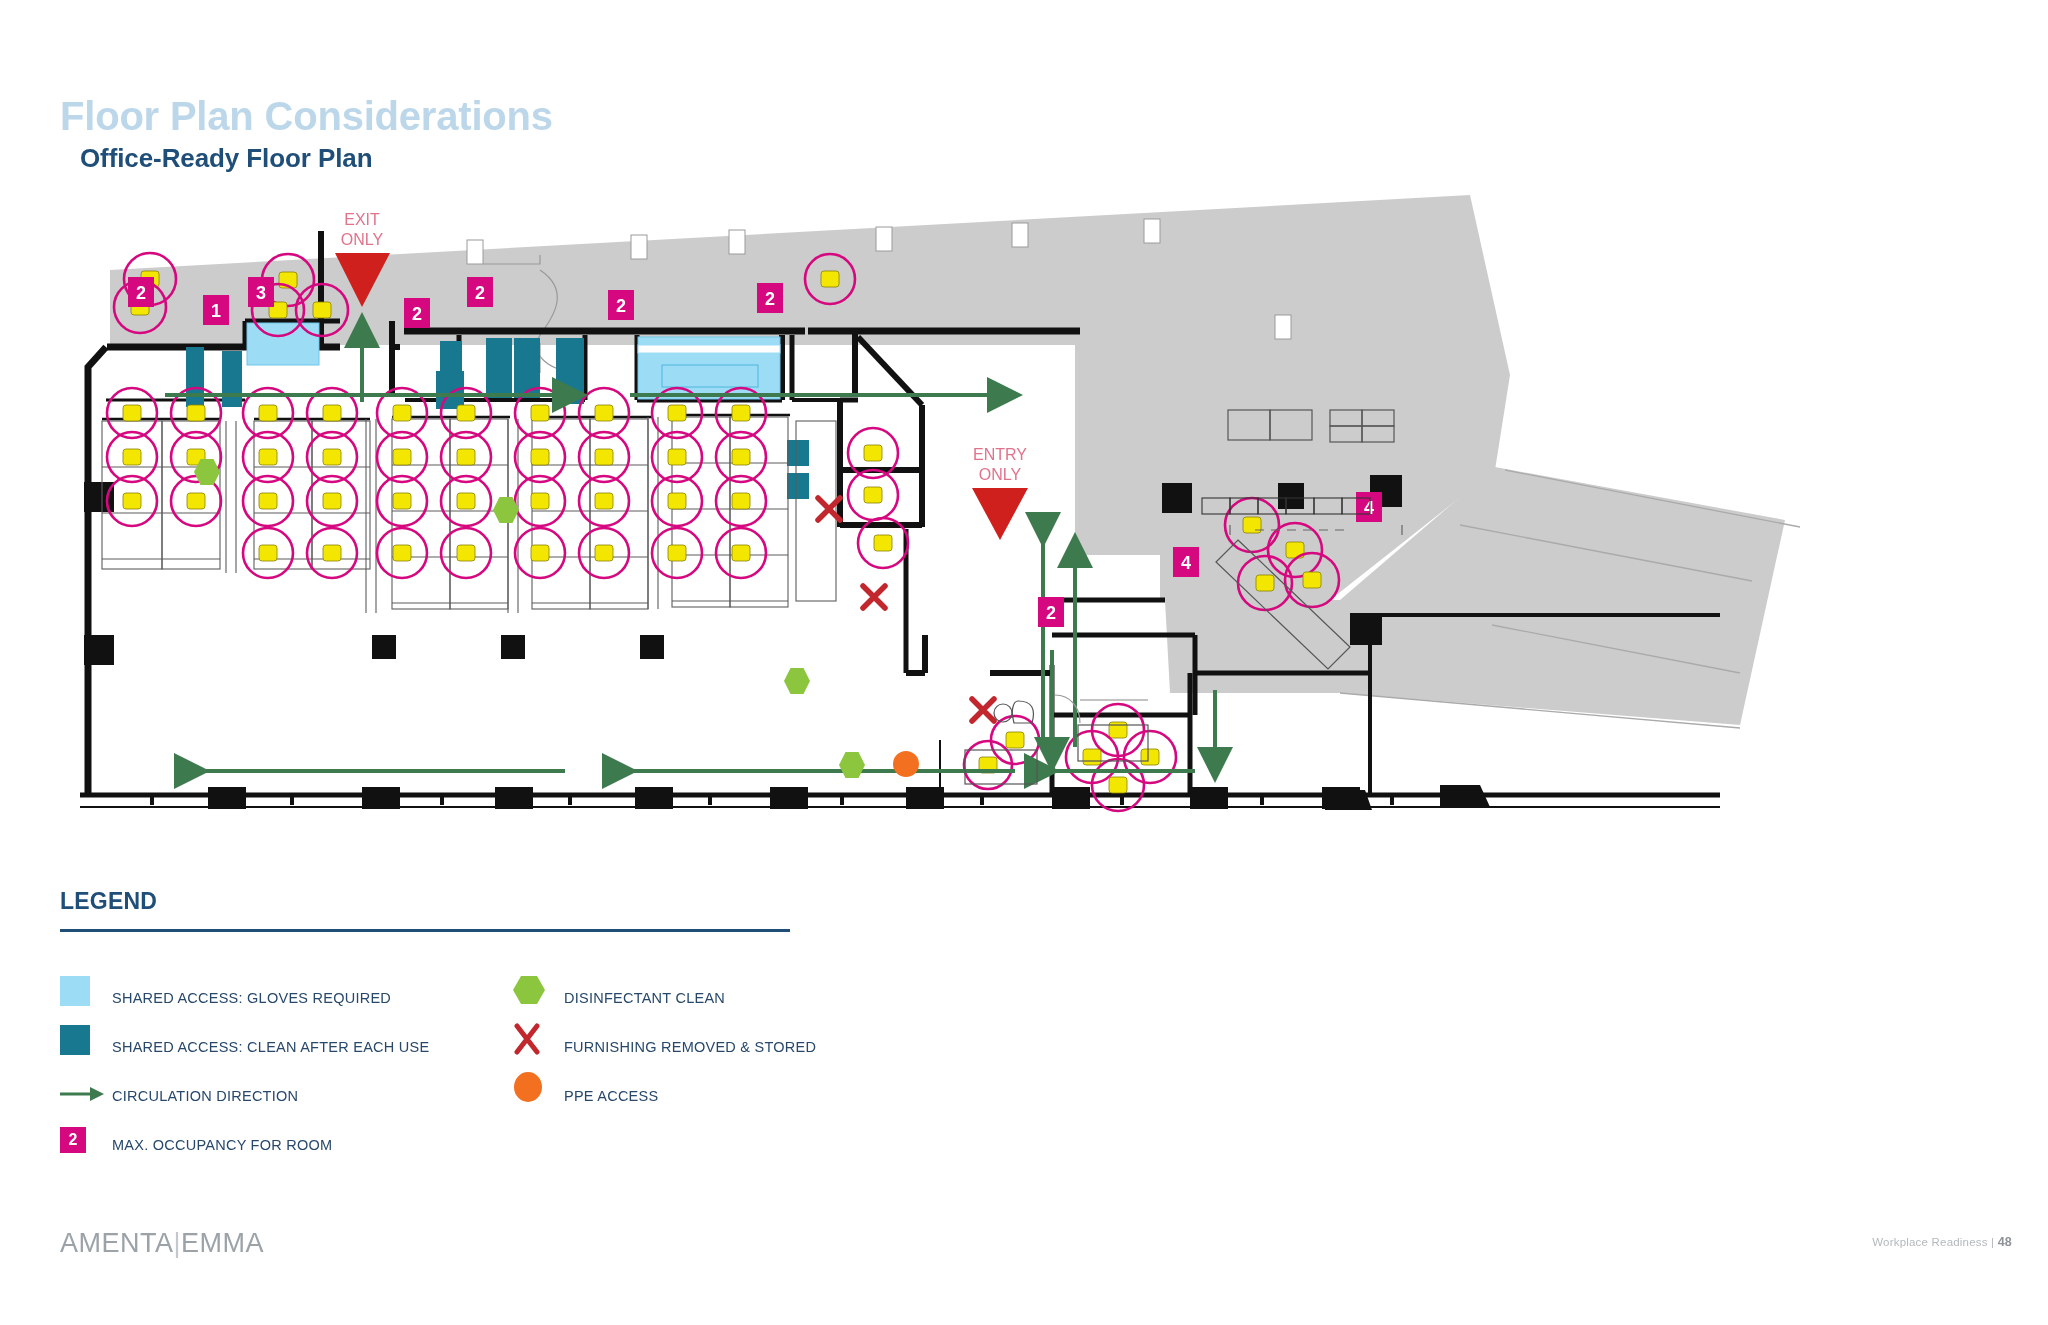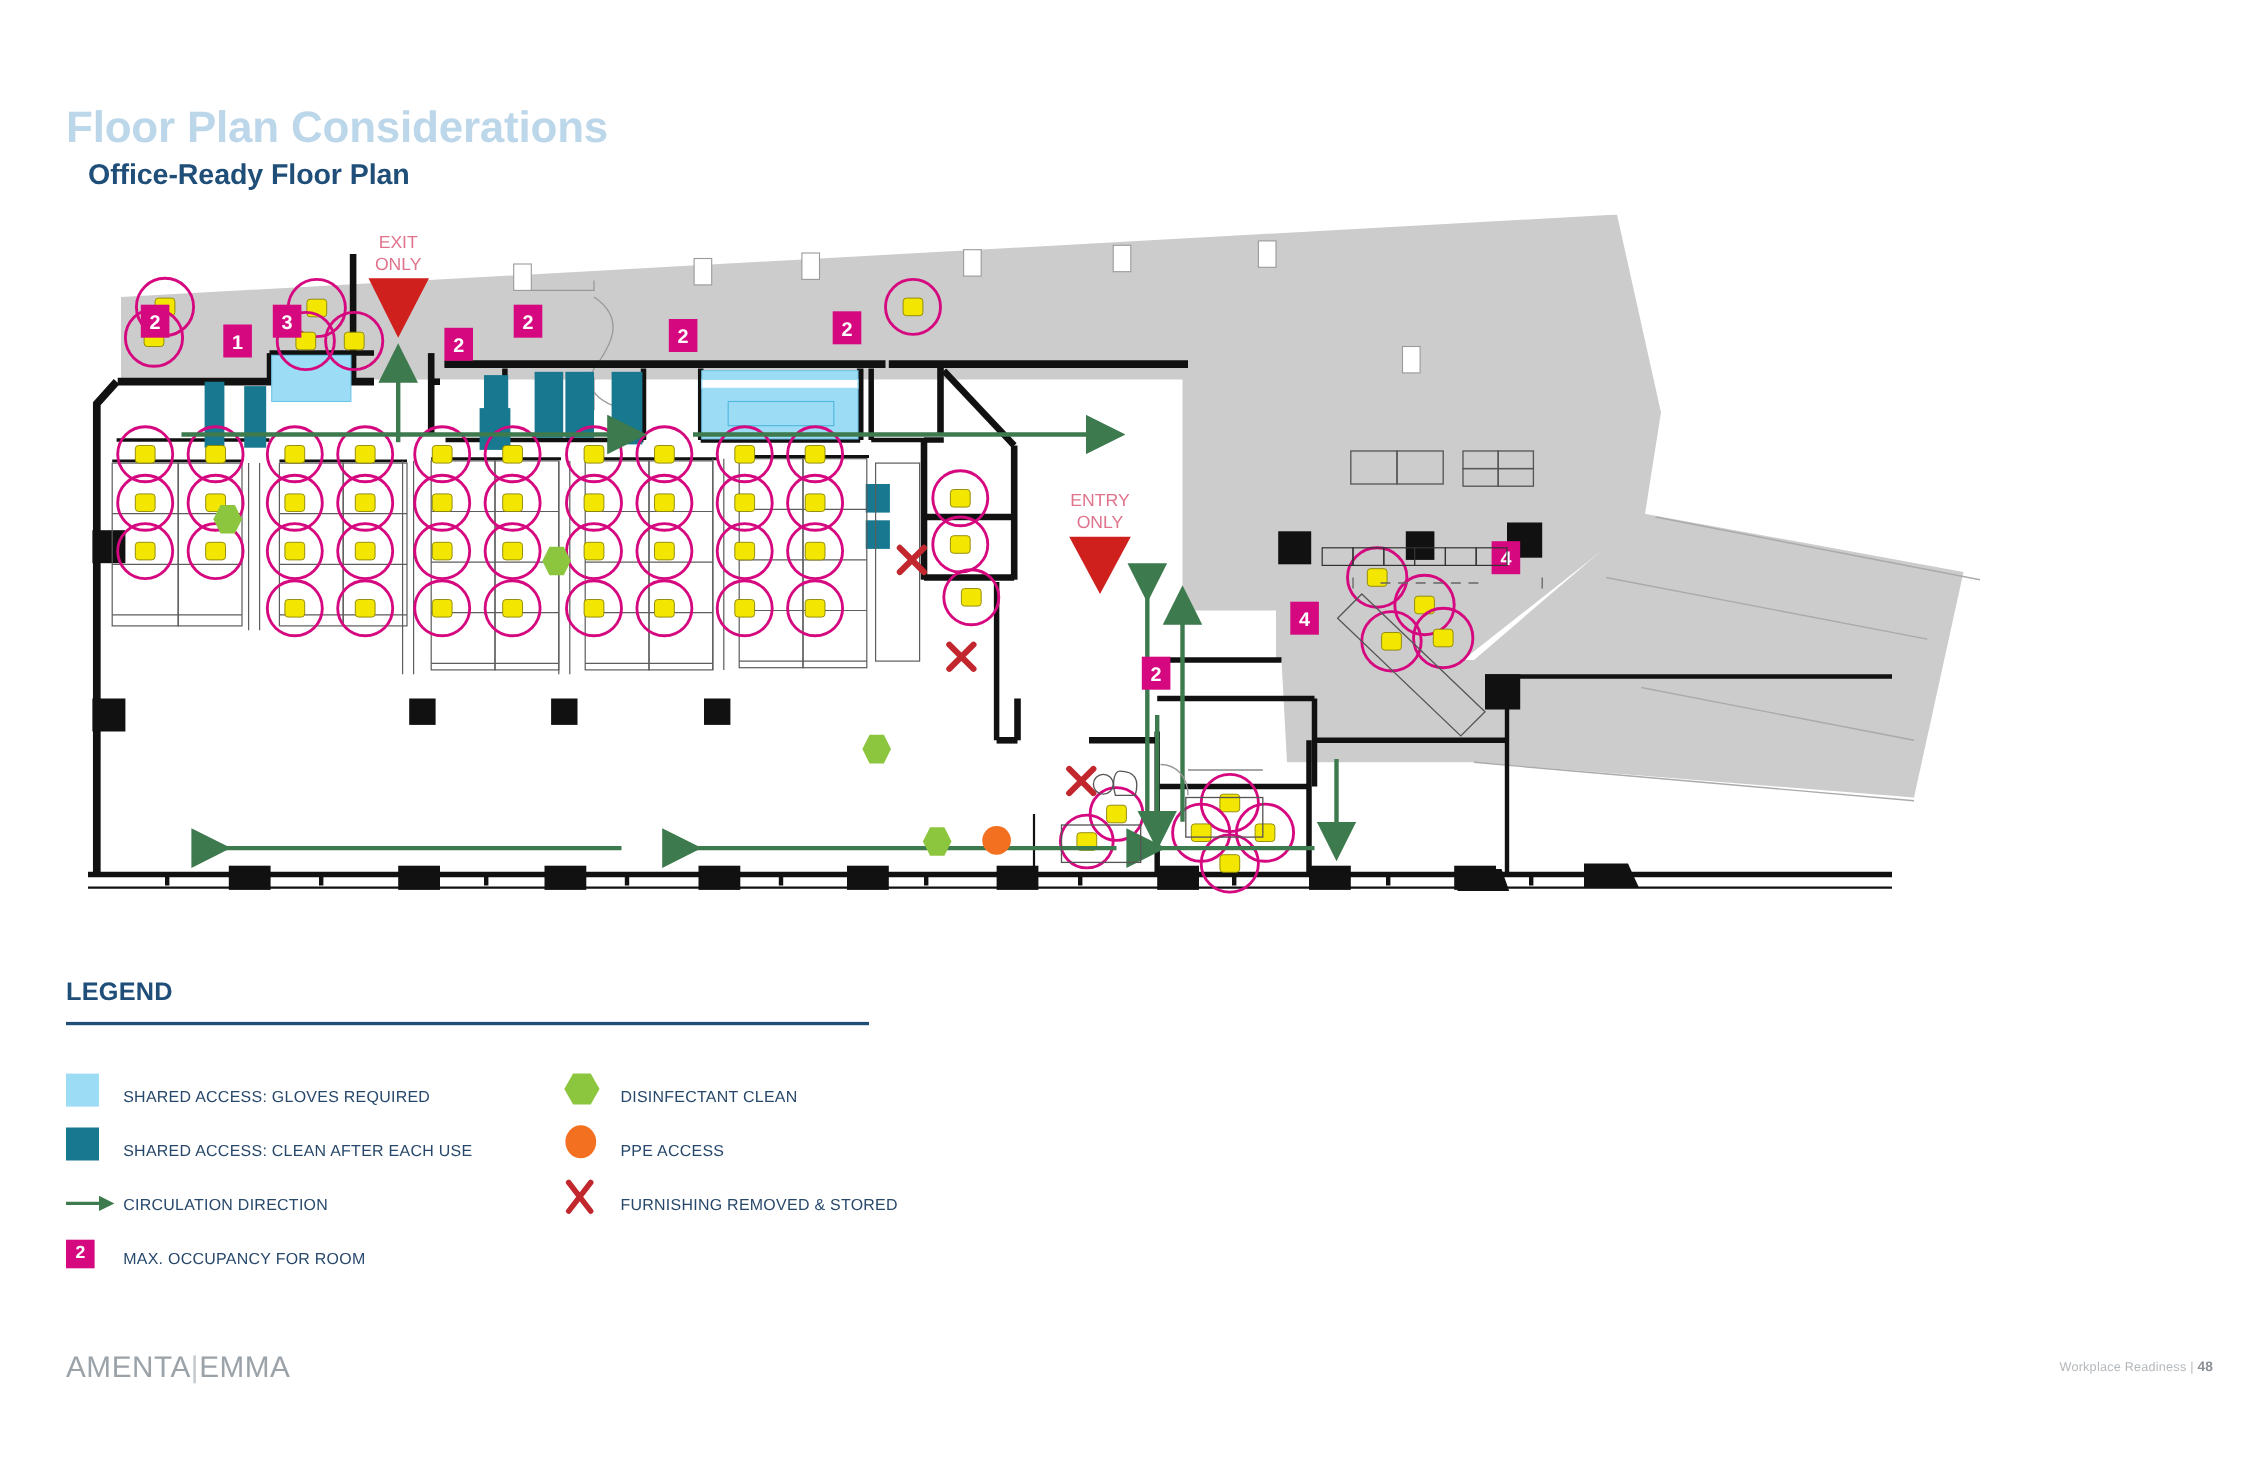--- a/index.html
+++ b/index.html
@@ -505,34 +505,34 @@
         <div class="lg-ico">
           <svg width="34" height="32" viewBox="0 0 34 32">
             <path d="M9,2 L25,2 L33,16 L25,30 L9,30 L1,16 Z" fill="#8CC63E"></path>
           </svg>
         </div>
         <div class="lg-txt">DISINFECTANT CLEAN</div>
       </div>
 
       <div class="lg-row">
         <div class="lg-ico">
+          <svg width="32" height="32" viewBox="0 0 32 32">
+            <path d="M5,3 L25,29 M25,3 L5,29" stroke="#C1272D" stroke-width="5" stroke-linecap="round"></path>
+          </svg>
+        </div>
+        <div class="lg-txt">FURNISHING REMOVED &amp; STORED</div>
+      </div>
+
+      <div class="lg-row">
+        <div class="lg-ico">
           <svg width="34" height="34" viewBox="0 0 34 34">
             <ellipse cx="16" cy="17" rx="14" ry="15" fill="#F37021"></ellipse>
           </svg>
         </div>
         <div class="lg-txt">PPE ACCESS</div>
-      </div>
-
-      <div class="lg-row">
-        <div class="lg-ico">
-          <svg width="32" height="32" viewBox="0 0 32 32">
-            <path d="M5,3 L25,29 M25,3 L5,29" stroke="#C1272D" stroke-width="5" stroke-linecap="round"></path>
-          </svg>
-        </div>
-        <div class="lg-txt">FURNISHING REMOVED &amp; STORED</div>
       </div>
     </div>
   </div>
 </div>
 
 <div id="logo">
   <span>AMENTA</span><span style="color:#C3C8CC;">|</span><span>EMMA</span>
 </div>
 <div id="footer-right">
   <span>Workplace Readiness</span>

